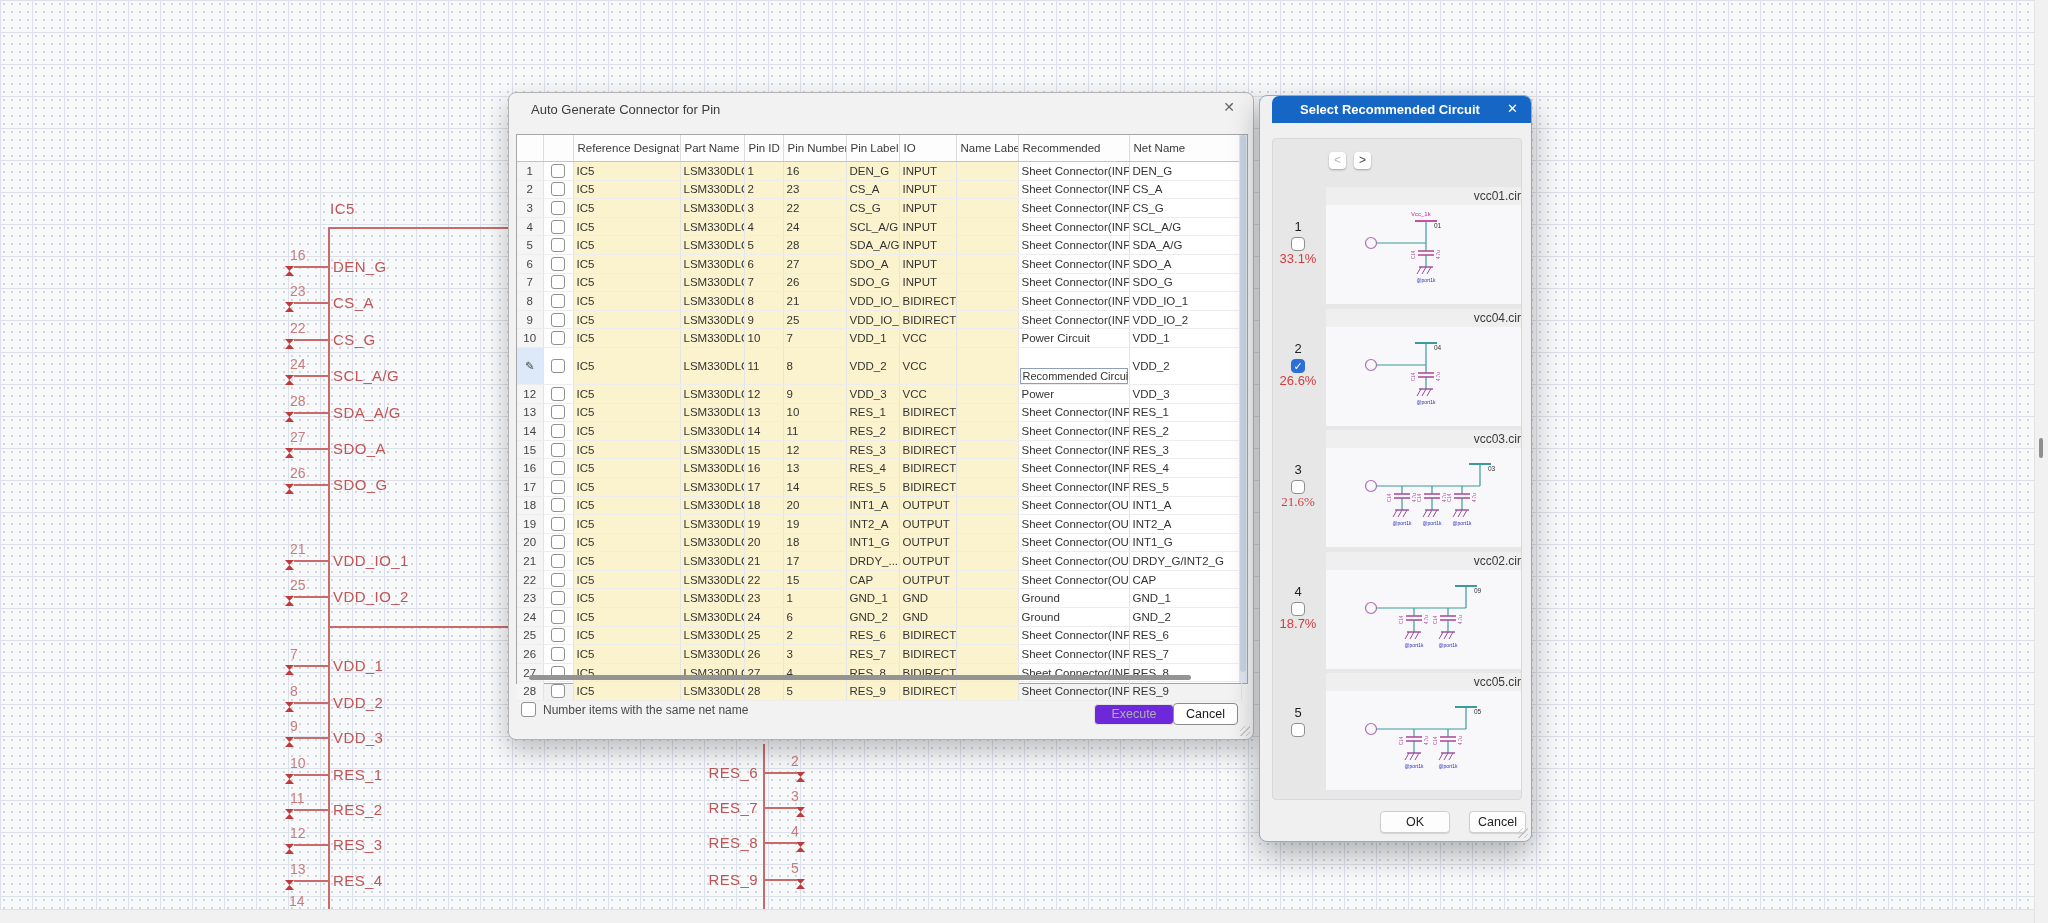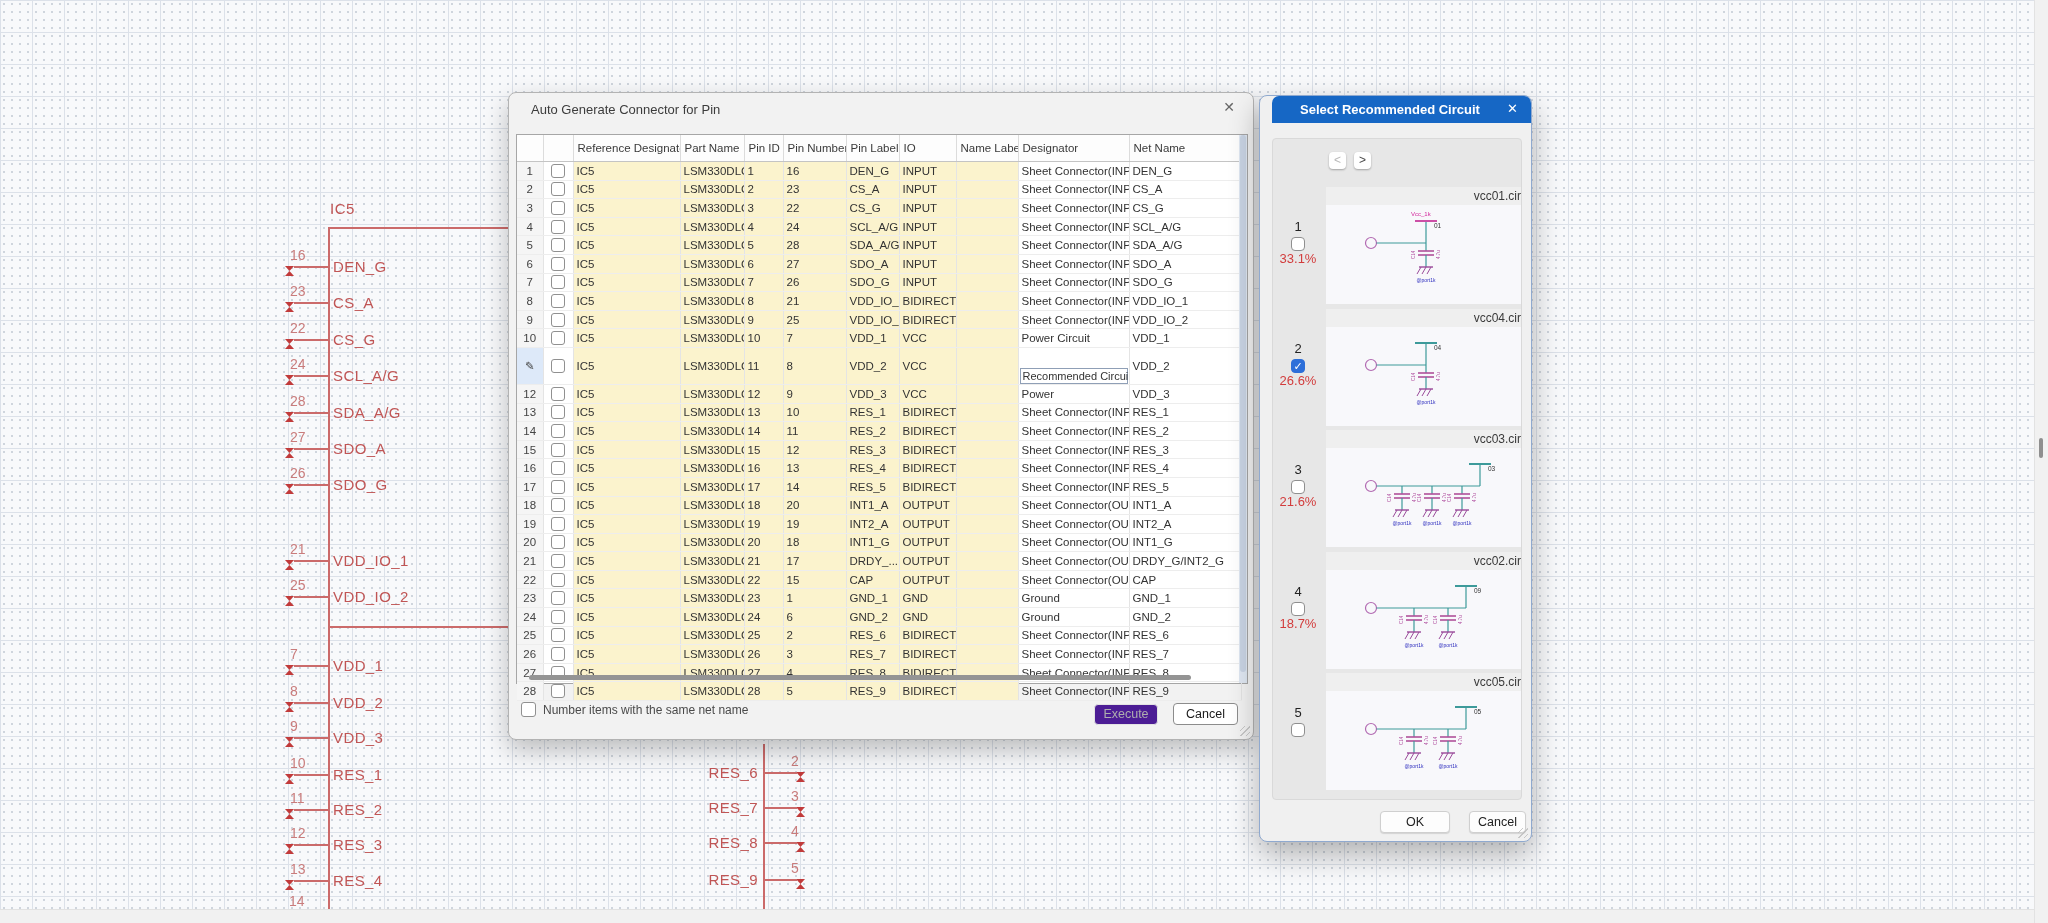--- a/index.html
+++ b/index.html
@@ -40,21 +40,21 @@
   td.cbcell{text-align:center;}
   .cb{display:inline-block;width:12px;height:12px;border:1px solid #909090;border-radius:3px;background:#fff;vertical-align:middle;}
   .combo{display:flex;align-items:center;justify-content:space-between;border:1px solid #8f9fb6;background:#fff;
     height:14px;padding:0 2px;font-size:11px;color:#333;margin-top:20px;}
   .combo .chev{color:#666;font-size:9px;line-height:9px;}
   .vscroll{position:absolute;right:0;top:0;bottom:0;width:8px;background:#dfe7f2;}
   .vthumb{position:absolute;left:1px;right:1px;top:0;height:98%;background:#c9d4e4;border-radius:3px;}
   .hthumb{position:absolute;left:12px;bottom:3px;width:662px;height:5px;background:#949494;border-radius:3px;}
   .merge-row{position:absolute;left:12px;top:609px;display:flex;align-items:center;gap:7px;font-size:12px;color:#4a4a4a;}
   .btn{position:absolute;box-sizing:border-box;border-radius:4px;font-size:12.5px;text-align:center;cursor:pointer;}
-  .btn-execute{left:585px;top:611px;width:64px;height:21px;line-height:19px;background:#4c1d95;border:1px solid #e3e3e3;color:#aeaeae;}
+  .btn-execute{left:585px;top:611px;width:80px;height:21px;line-height:19px;background:#6d28d9;border:1px solid #e3e3e3;color:#aeaeae;}
   .btn-cancel-main{left:664px;top:610px;width:65px;height:22px;line-height:20px;background:#fff;border:1px solid #8c8c8c;color:#1a1a1a;}
   .grip{position:absolute;right:3px;bottom:3px;width:10px;height:10px;
     background:repeating-linear-gradient(135deg,transparent 0 3px,#bdbdbd 3px 4px);opacity:.8;}
   
   .sel-dlg{left:1259px;top:95px;width:273px;height:747px;background:#f0f0f0;border:1px solid #8fa9cf;
     border-radius:8px;box-shadow:0 12px 30px rgba(0,0,0,.3);}
   .sel-titlebar{position:absolute;left:12px;top:0;right:0;height:27px;background:#1667c5;border-radius:7px 7px 0 0;}
   .sel-title{position:absolute;left:28px;top:6px;font-size:13px;font-weight:600;color:#fff;}
   .sel-close{position:absolute;right:10px;top:5px;font-size:13px;color:#fff;cursor:pointer;padding:0 3px;}
   .sel-panel{position:absolute;left:12px;top:42px;width:250px;height:662px;background:#e7e7e7;border:1px solid #d9d9d9;border-radius:4px;box-sizing:border-box;}
@@ -253,21 +253,21 @@
             <tr id="pin-head">
               <th></th>
               <th></th>
               <th>Reference Designator</th>
               <th>Part Name</th>
               <th>Pin ID</th>
               <th>Pin Number</th>
               <th>Pin Label</th>
               <th>IO</th>
               <th>Name Label</th>
-              <th>Designator</th>
+              <th>Recommended</th>
               <th>Net Name</th>
             </tr>
           </thead>
         <tbody id="pin-body">
             <tr>
               <td class="rn">1</td>
               <td class="cbcell"><span class="cb"></span></td>
               <td class="y">IC5</td>
               <td class="y">LSM330DLC</td>
               <td class="y">1</td>
@@ -745,21 +745,21 @@
               <line x1="136" y1="50" x2="136" y2="62" stroke="#3d9a9a" stroke-width="1.2"></line>
               <line x1="129" y1="62" x2="143" y2="62" stroke="#9a4a9a" stroke-width="1.4"></line>
               <line x1="131" y1="62" x2="127" y2="69" stroke="#9a4a9a" stroke-width="1"></line>
               <line x1="136" y1="62" x2="132" y2="69" stroke="#9a4a9a" stroke-width="1"></line>
               <line x1="141" y1="62" x2="137" y2="69" stroke="#9a4a9a" stroke-width="1"></line>
               <text x="136" y="77" font-size="5" fill="#2f2fbf" text-anchor="middle">@port1k</text>
             </svg></div>
         </div>
         <div class="item-num" style="left: 10px; top: 323px;">3</div>
         <div class="item-cb" style="left: 18px; top: 341px;"></div>
-        <div class="item-pct" style="left: 3px; top: 355px;">21.6%</div>
+        <div class="item-pct" style="left: 3px; top: 355px; font-family: Liberation Serif, serif;">21.6%</div>
         <div class="card" style="top: 412.5px;">
           <div class="card-hd">vcc02.cir</div>
           <div class="card-bd"><svg width="195" height="99" viewBox="0 0 195 99">
               <circle cx="45" cy="38" r="5.5" fill="none" stroke="#b26ab2" stroke-width="1.2"></circle>
               <line x1="50.5" y1="38" x2="140" y2="38" stroke="#3d9a9a" stroke-width="1.2"></line>
               <line x1="140" y1="38" x2="140" y2="16" stroke="#3d9a9a" stroke-width="1.2"></line>
               <line x1="129" y1="16" x2="151" y2="16" stroke="#3d9a9a" stroke-width="2"></line>
               <text x="148" y="23" font-size="6.5" fill="#333">09</text>
               <line x1="88" y1="38" x2="88" y2="46" stroke="#3d9a9a" stroke-width="1.2"></line>
               <line x1="80" y1="46" x2="96" y2="46" stroke="#b0509a" stroke-width="1.6"></line>

